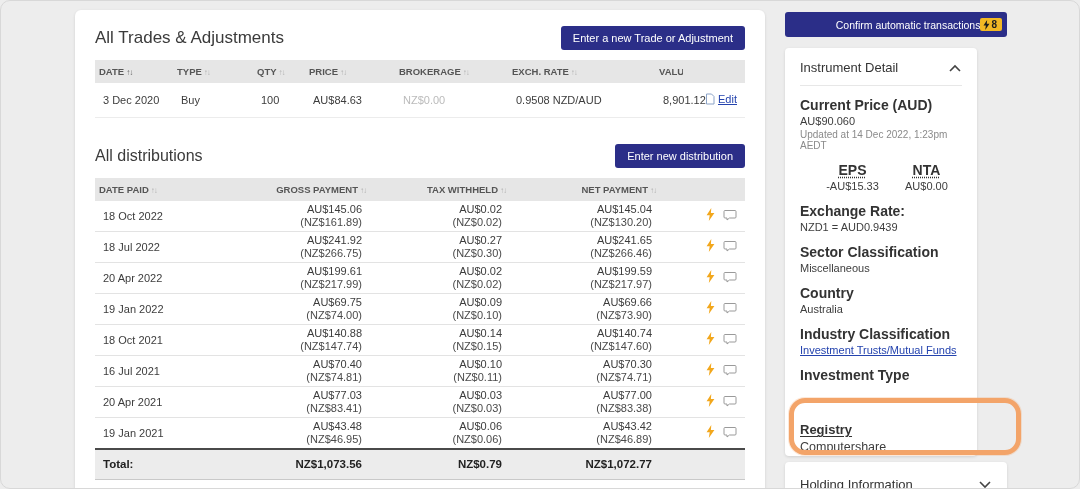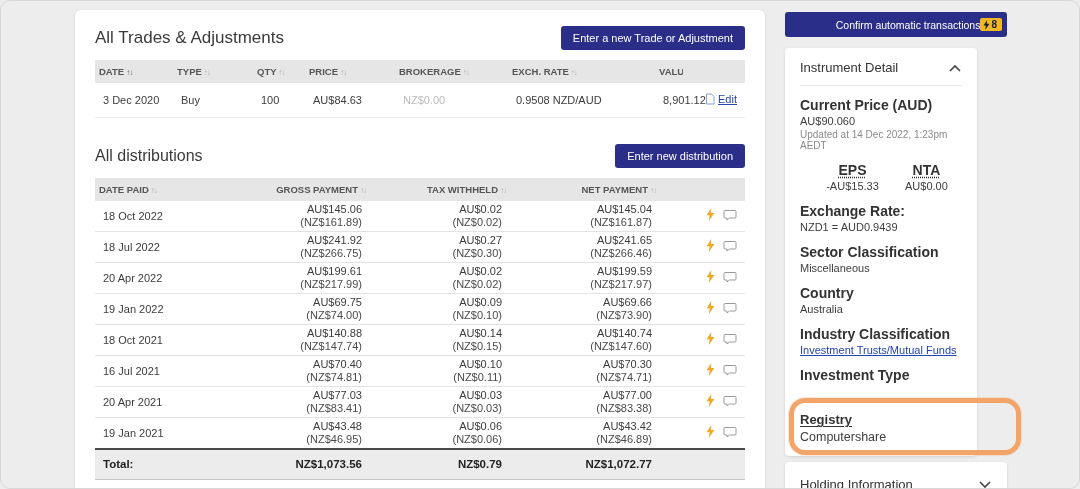--- a/index.html
+++ b/index.html
@@ -55,21 +55,21 @@
   .side-title { font-size:13px; font-weight:500; color:#333; }
   .chev { cursor:pointer; display:inline-flex; }
   .field { margin-bottom:11px; }
   .field-label { font-size:14px; font-weight:bold; color:#333; margin-bottom:2px; }
   .field-value { font-size:11px; color:#3d3d3d; }
   .note { font-size:10px; color:#8a8a8a; margin-top:2px; }
   .cols { display:flex;text-align:center; }
   .cols .col1 { width:105px; }
   .dotted-u { text-decoration:underline dotted; text-underline-offset:2px; }
   .link { color:#2443ae; text-decoration:underline; cursor:pointer; }
-  .registry { position:absolute; left:15px; bottom:12px; }
+  .registry { position:absolute; left:15px; bottom:2px; }
   .registry .field-label { font-size:13px; text-decoration:underline; text-underline-offset:2px; }
   .registry .field-value { font-size:12.5px; margin-top:3px; }
 
   .holding-card { position:absolute; left:785px; top:462px; width:222px; height:45px;
     background:#fff; border-radius:4px; box-shadow:0 1px 3px rgba(0,0,0,.12);
     display:flex; justify-content:space-between; align-items:center; padding:0 15px; }
 
   .highlight { position:absolute; left:789px; top:398px; width:232px; height:57px;
     border:5px solid #f3a469; border-radius:16px; z-index:20; pointer-events:none;
     box-shadow:0 0 0 1px rgba(243,164,105,.25); }
@@ -153,21 +153,21 @@
     <td class="num">
             <div>AU$145.06</div>
             <div class="nz">(NZ$161.89)</div>
           </td>
     <td class="num">
             <div>AU$0.02</div>
             <div class="nz">(NZ$0.02)</div>
           </td>
     <td class="num">
             <div>AU$145.04</div>
-            <div class="nz">(NZ$161.87)</div>
+            <div class="nz">(NZ$130.20)</div>
           </td>
     <td class="icons-cell">
       <span><svg width="9" height="13" viewBox="0 0 9 13">
                 <path d="M5.3 0 L0.6 7.2 H3.7 L2.8 13 L8.4 4.9 H4.9 Z" fill="#f2a71c"></path>
               </svg></span>
       <span><svg width="14" height="12" viewBox="0 0 14 12">
                 <path d="M2 1.5h10a1 1 0 0 1 1 1V8a1 1 0 0 1-1 1H6.5L4 11V9H2A1 1 0 0 1 1 8V2.5a1 1 0 0 1 1-1z" fill="#fff" stroke="#9a9a9a" stroke-width="1"></path>
               </svg></span>
     </td>
   </tr>

